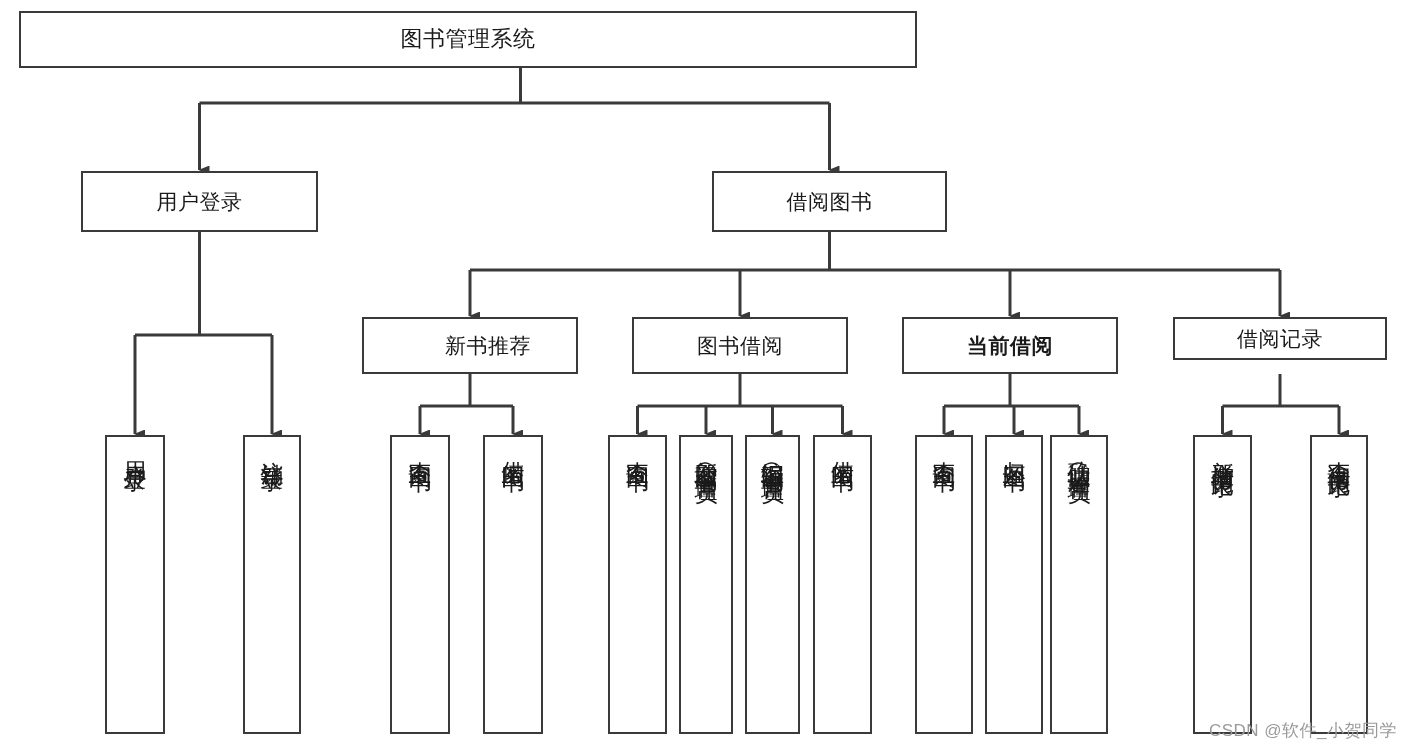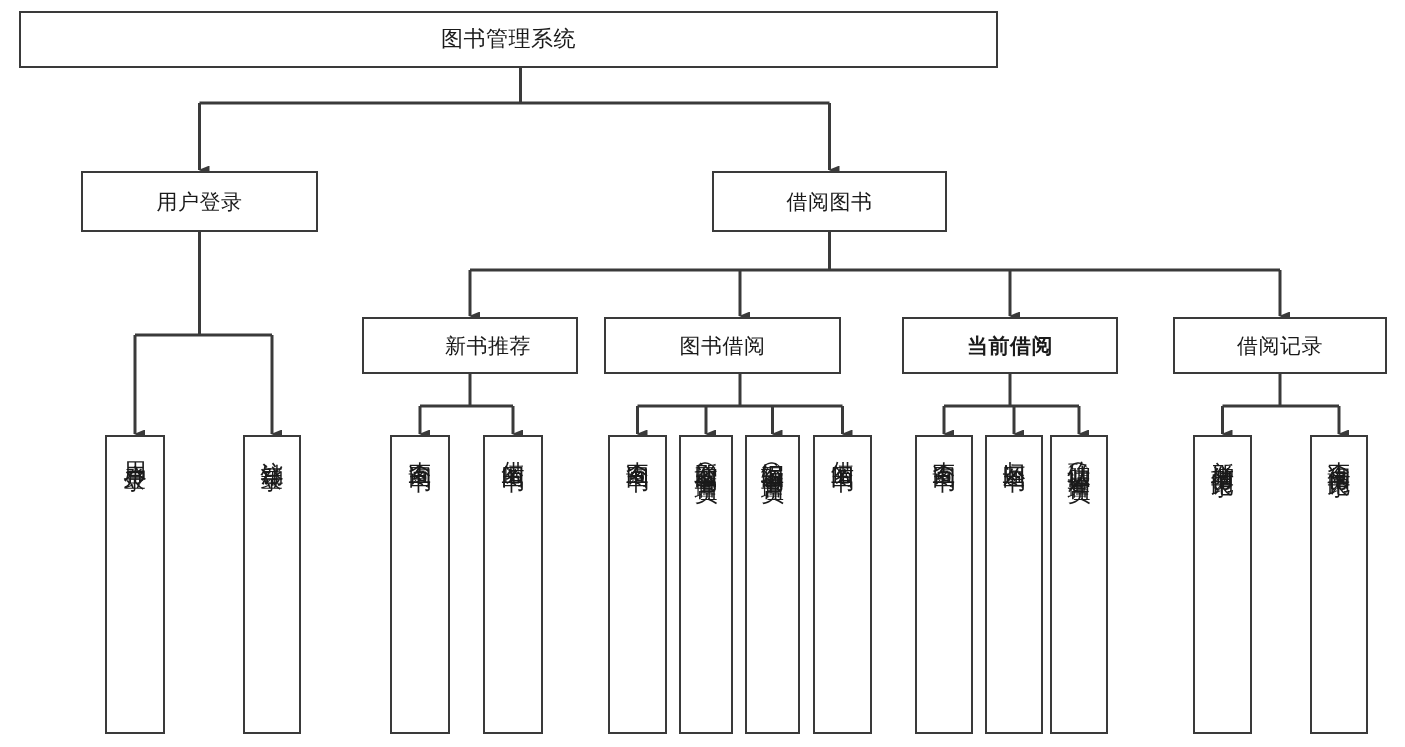--- a/index.html
+++ b/index.html
@@ -115,39 +115,39 @@
         <line x1="944" y1="406" x2="944" y2="434" stroke="#3a3a3a" stroke-width="3" marker-end="url(#arrow-head)"></line>
         <line x1="1014" y1="406" x2="1014" y2="434" stroke="#3a3a3a" stroke-width="3" marker-end="url(#arrow-head)"></line>
         <line x1="1079" y1="406" x2="1079" y2="434" stroke="#3a3a3a" stroke-width="3" marker-end="url(#arrow-head)"></line>
         <line x1="1280" y1="374" x2="1280" y2="406" stroke="#3a3a3a" stroke-width="3"></line>
         <line x1="1222.5" y1="406" x2="1339" y2="406" stroke="#3a3a3a" stroke-width="3"></line>
         <line x1="1222.5" y1="406" x2="1222.5" y2="434" stroke="#3a3a3a" stroke-width="3" marker-end="url(#arrow-head)"></line>
         <line x1="1339" y1="406" x2="1339" y2="434" stroke="#3a3a3a" stroke-width="3" marker-end="url(#arrow-head)"></line>
       </g>
   </svg>
   <div id="node-layer">
-      <div class="node-box horizontal title" style="left: 19px; top: 11px; width: 979px; height: 57px; border-color: rgb(58, 58, 58); background: rgb(255, 255, 255);">
+      <div class="node-box horizontal title" style="left: 19px; top: 11px; width: 898px; height: 57px; border-color: rgb(58, 58, 58); background: rgb(255, 255, 255);">
         <div class="node-label" style="color: rgb(26, 26, 26);">图书管理系统</div>
       </div>
       <div class="node-box horizontal" style="left: 81px; top: 171px; width: 237px; height: 61px; border-color: rgb(58, 58, 58); background: rgb(255, 255, 255);">
         <div class="node-label" style="color: rgb(26, 26, 26);">用户登录</div>
       </div>
       <div class="node-box horizontal" style="left: 712px; top: 171px; width: 235px; height: 61px; border-color: rgb(58, 58, 58); background: rgb(255, 255, 255);">
         <div class="node-label" style="color: rgb(26, 26, 26);">借阅图书</div>
       </div>
       <div class="node-box horizontal" style="left: 362px; top: 317px; width: 216px; height: 57px; border-color: rgb(58, 58, 58); background: rgb(255, 255, 255); padding-left: 36px;">
         <div class="node-label" style="color: rgb(26, 26, 26);">新书推荐</div>
       </div>
-      <div class="node-box horizontal" style="left: 604px; top: 317px; width: 237px; height: 57px; border-color: rgb(58, 58, 58); background: rgb(255, 255, 255);">
+      <div class="node-box horizontal" style="left: 632px; top: 317px; width: 216px; height: 57px; border-color: rgb(58, 58, 58); background: rgb(255, 255, 255);">
         <div class="node-label" style="color: rgb(26, 26, 26);">图书借阅</div>
       </div>
       <div class="node-box horizontal" style="left: 902px; top: 317px; width: 216px; height: 57px; border-color: rgb(58, 58, 58); background: rgb(255, 255, 255);">
         <div class="node-label" style="color: rgb(26, 26, 26); font-weight: bold;">当前借阅</div>
       </div>
-      <div class="node-box horizontal" style="left: 1173px; top: 317px; width: 214px; height: 57px; border-color: rgb(58, 58, 58); background: rgb(255, 255, 255);">
+      <div class="node-box horizontal" style="left: 1173px; top: 317px; width: 214px; height: 43px; border-color: rgb(58, 58, 58); background: rgb(255, 255, 255);">
         <div class="node-label" style="color: rgb(26, 26, 26);">借阅记录</div>
       </div>
       <div class="node-box vertical" style="left: 105px; top: 435px; width: 60px; height: 299px; border-color: rgb(58, 58, 58); background: rgb(255, 255, 255);">
         <div class="node-label" style="color: rgb(26, 26, 26);">用户登录</div>
       </div>
       <div class="node-box vertical" style="left: 243px; top: 435px; width: 58px; height: 299px; border-color: rgb(58, 58, 58); background: rgb(255, 255, 255);">
         <div class="node-label" style="color: rgb(26, 26, 26);">注销登录</div>
       </div>
       <div class="node-box vertical" style="left: 390px; top: 435px; width: 60px; height: 299px; border-color: rgb(58, 58, 58); background: rgb(255, 255, 255);">
         <div class="node-label" style="color: rgb(26, 26, 26);">查询图书</div>
@@ -176,13 +176,14 @@
       <div class="node-box vertical" style="left: 1050px; top: 435px; width: 58px; height: 299px; border-color: rgb(58, 58, 58); background: rgb(255, 255, 255);">
         <div class="node-label" style="color: rgb(26, 26, 26);">确认归还（管理员）</div>
       </div>
       <div class="node-box vertical" style="left: 1193px; top: 435px; width: 59px; height: 299px; border-color: rgb(58, 58, 58); background: rgb(255, 255, 255);">
         <div class="node-label" style="color: rgb(26, 26, 26);">新增借阅记录</div>
       </div>
       <div class="node-box vertical" style="left: 1310px; top: 435px; width: 58px; height: 299px; border-color: rgb(58, 58, 58); background: rgb(255, 255, 255);">
         <div class="node-label" style="color: rgb(26, 26, 26);">查询借阅记录</div>
       </div>
     </div>
+  <div id="watermark">CSDN @软件_小贺同学</div>
 </div>
 
 </body></html>

